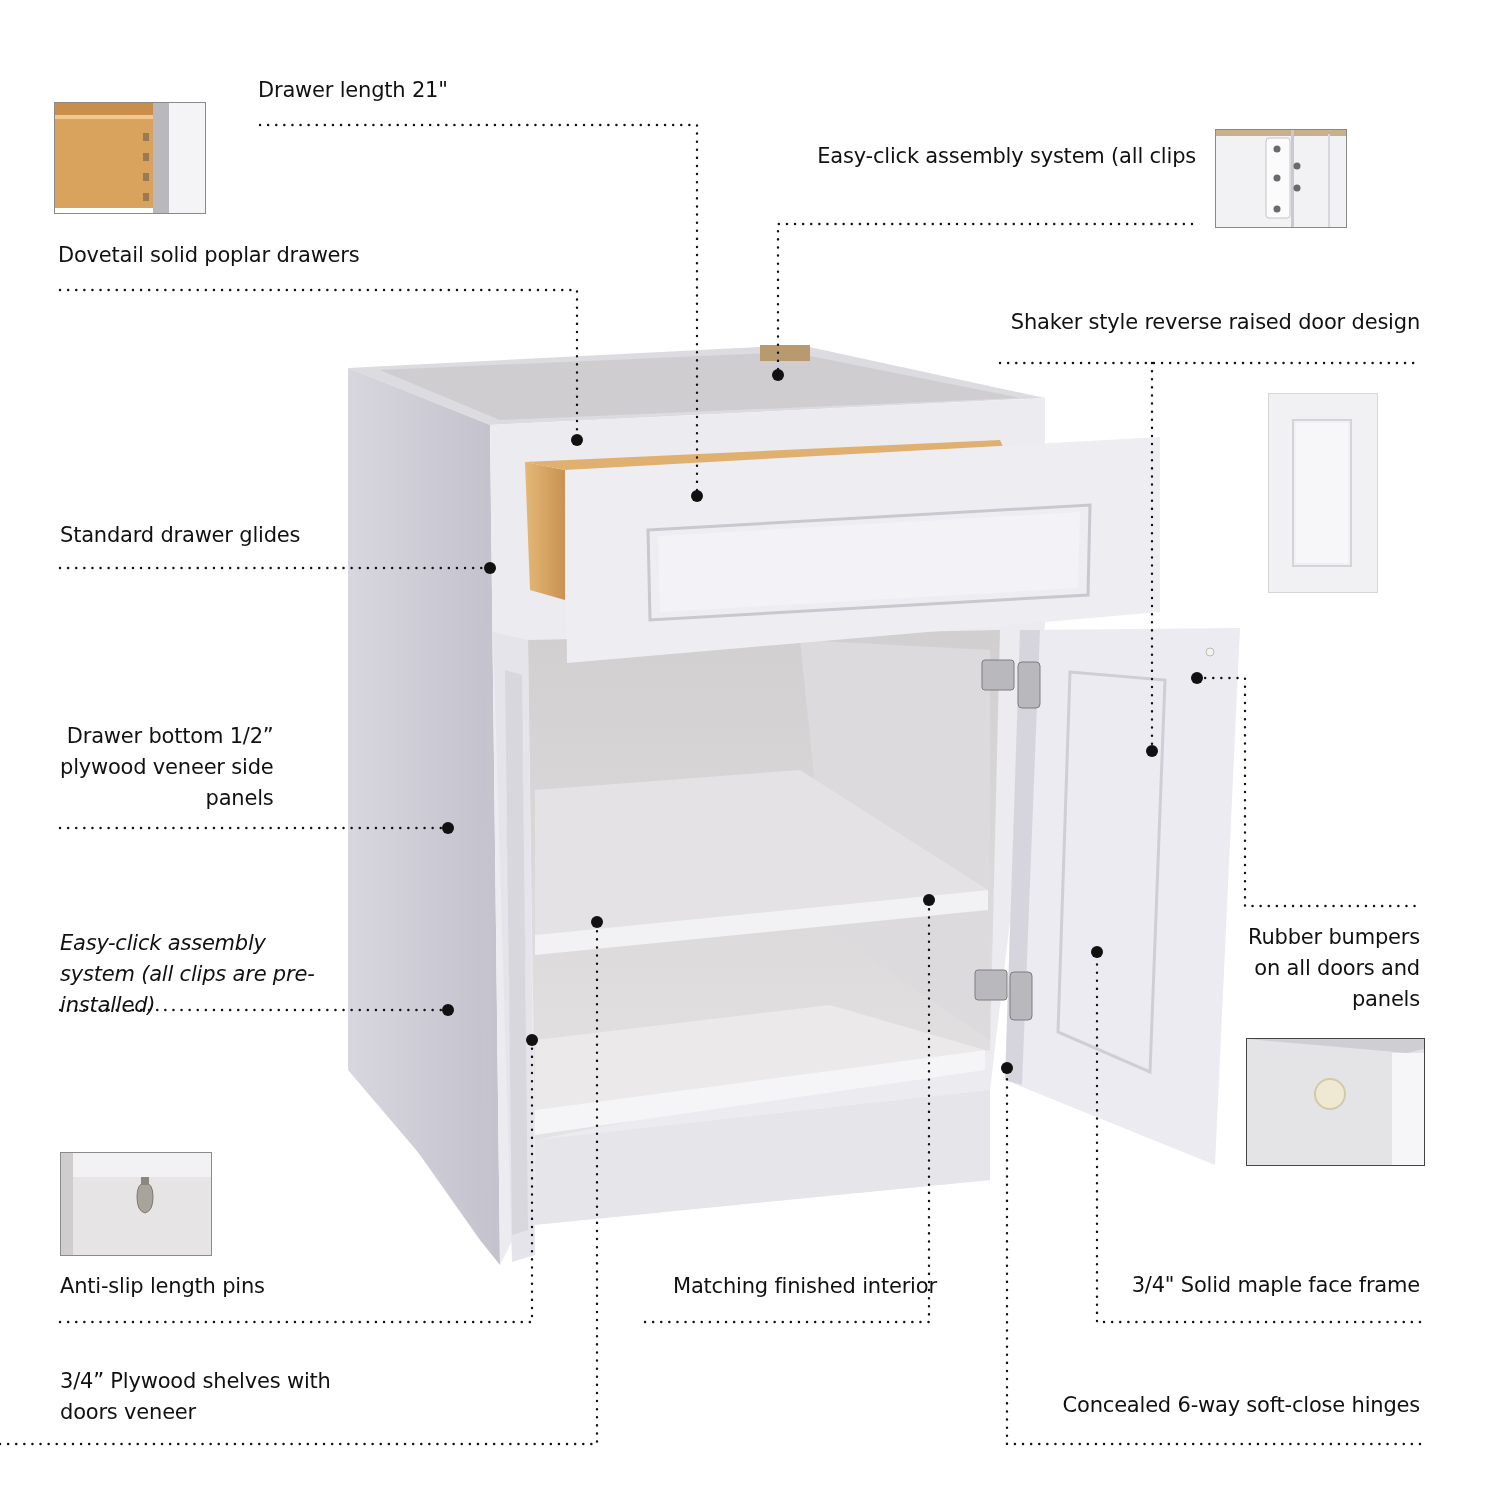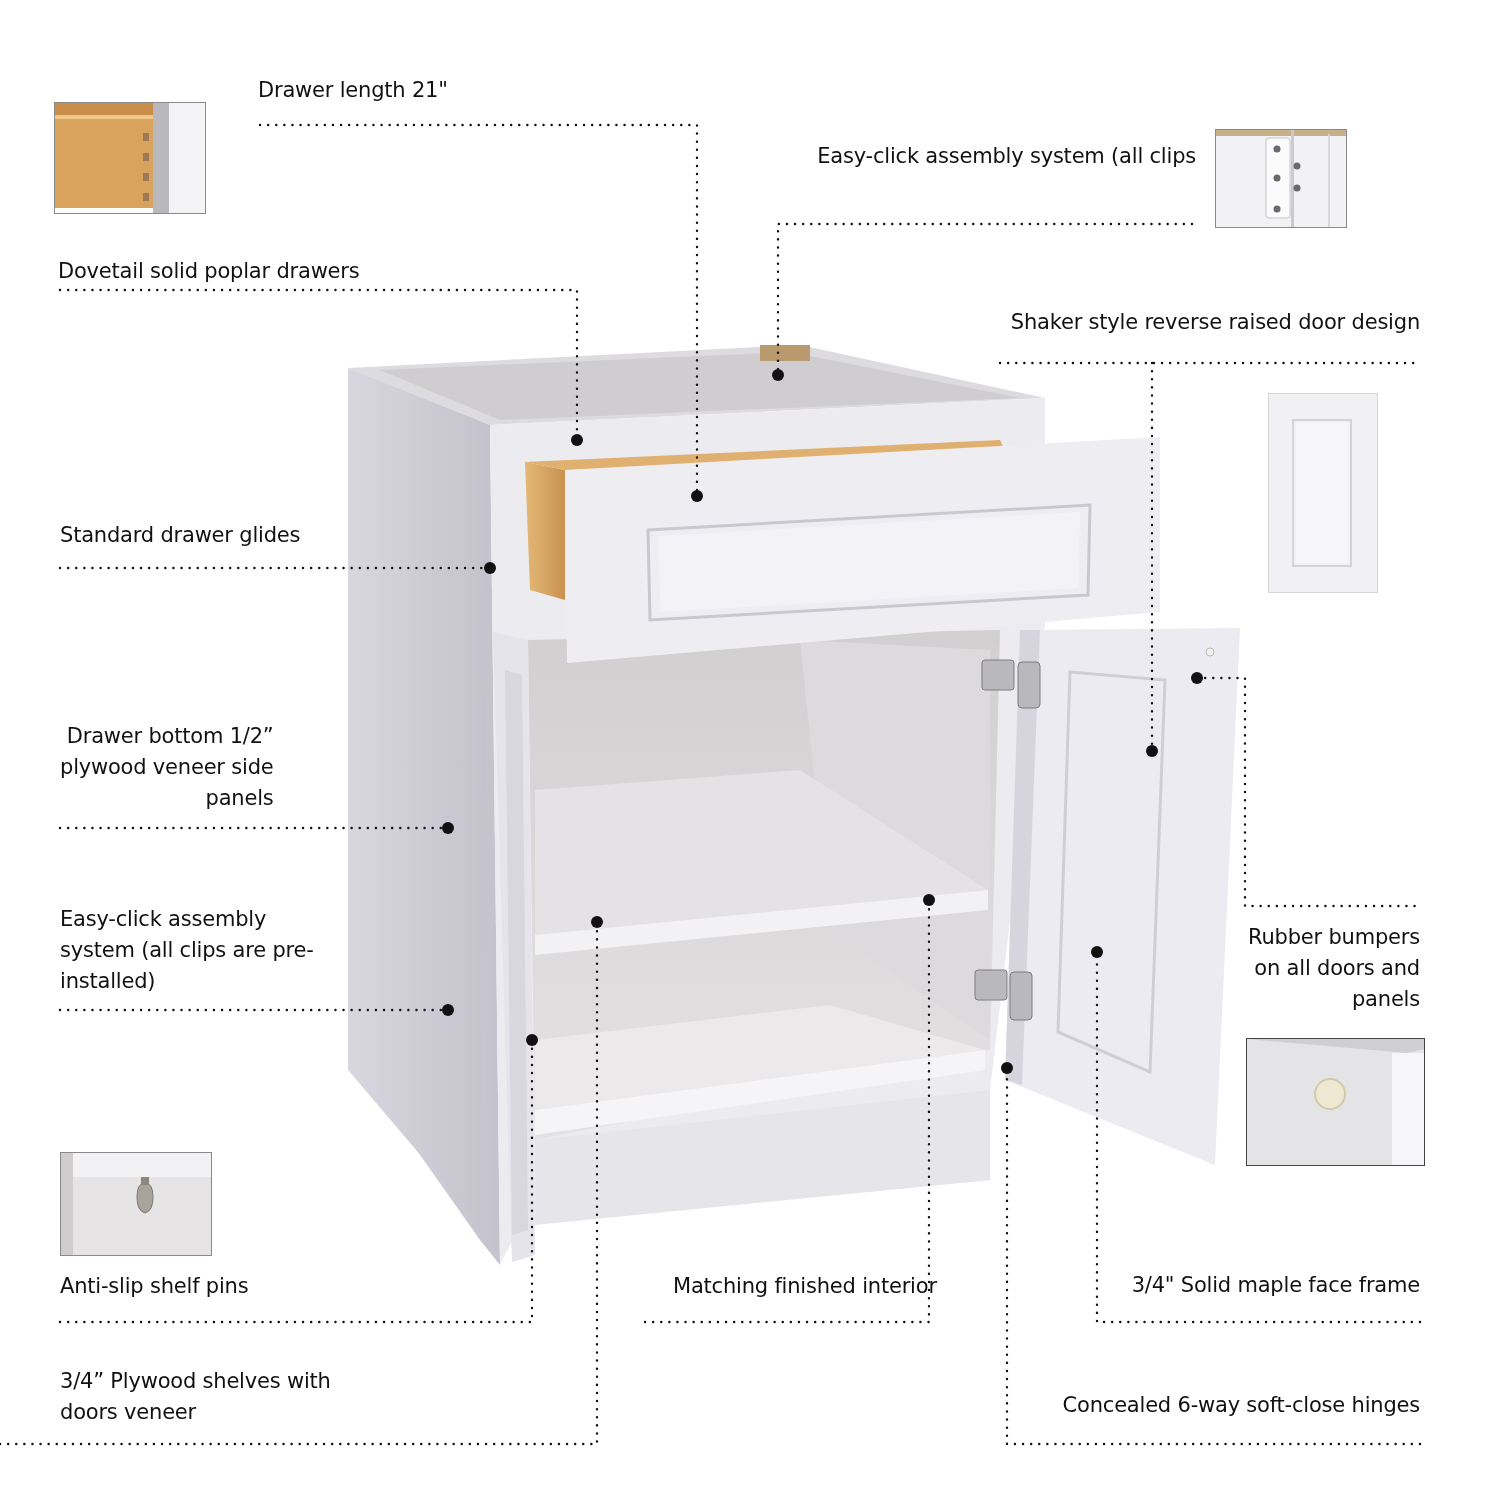--- a/index.html
+++ b/index.html
@@ -173,48 +173,48 @@
   <svg width="150" height="102" viewBox="0 0 150 102">
     <rect x="0" y="0" width="12" height="102" fill="#cfcdcd"></rect>
     <rect x="12" y="0" width="138" height="24" fill="#f2f1f3"></rect>
     <rect x="12" y="24" width="138" height="78" fill="#e6e4e4"></rect>
     <path d="M84,30 q-8,0 -8,14 q0,14 8,16 q8,-2 8,-16 q0,-14 -8,-14z" fill="#a8a49c" stroke="#7c786f"></path>
     <rect x="80" y="24" width="8" height="8" fill="#8c877e"></rect>
   </svg>
 </div>
 
 <div class="label" style="left:258px;top:75px;">Drawer length 21"</div>
-<div class="label" style="left:58px;top:240px;margin-top:16px;">Dovetail solid poplar drawers</div>
+<div class="label" style="left:58px;top:240px;">Dovetail solid poplar drawers</div>
 
 <div class="label right" style="right:304px;top:141px;">
   <div>Easy-click assembly system (all clips</div>
 </div>
 
 <div class="label right" style="right:80px;top:307px;">Shaker style reverse raised door design</div>
 <div class="label" style="left:60px;top:520px;">Standard drawer glides</div>
 
 <div class="label" style="left:60px;top:721px;text-align:right;">
   <div>Drawer bottom 1/2”</div>
   <div>plywood veneer side</div>
   <div>panels</div>
 </div>
 
-<div class="label" style="left:60px;top:904px;">
+<div class="label" style="left:60px;top:928px;font-style:italic;">
   <div>Easy-click assembly</div>
   <div>system (all clips are pre-</div>
   <div>installed)</div>
 </div>
 
 <div class="label right" style="right:80px;top:922px;">
   <div>Rubber bumpers</div>
   <div>on all doors and</div>
   <div>panels</div>
 </div>
 
-<div class="label" style="left:60px;top:1271px;">Anti-slip shelf pins</div>
+<div class="label" style="left:60px;top:1271px;">Anti-slip length pins</div>
 <div class="label" style="left:673px;top:1271px;">Matching finished interior</div>
 <div class="label right" style="right:80px;top:1270px;">3/4" Solid maple face frame</div>
 
 <div class="label" style="left:60px;top:1366px;">
   <div>3/4” Plywood shelves with</div>
   <div>doors veneer</div>
 </div>
 
 <div class="label right" style="right:80px;top:1390px;">Concealed 6-way soft-close hinges</div>
 

